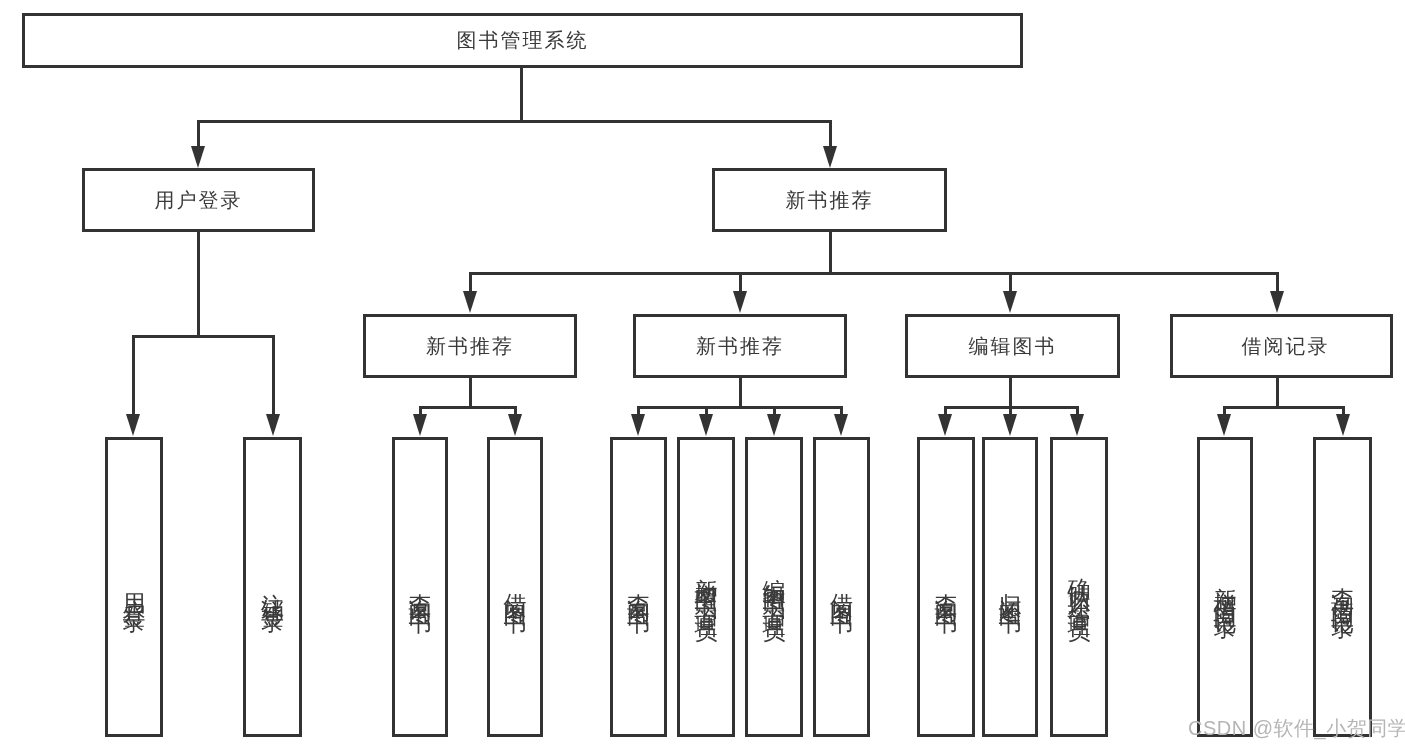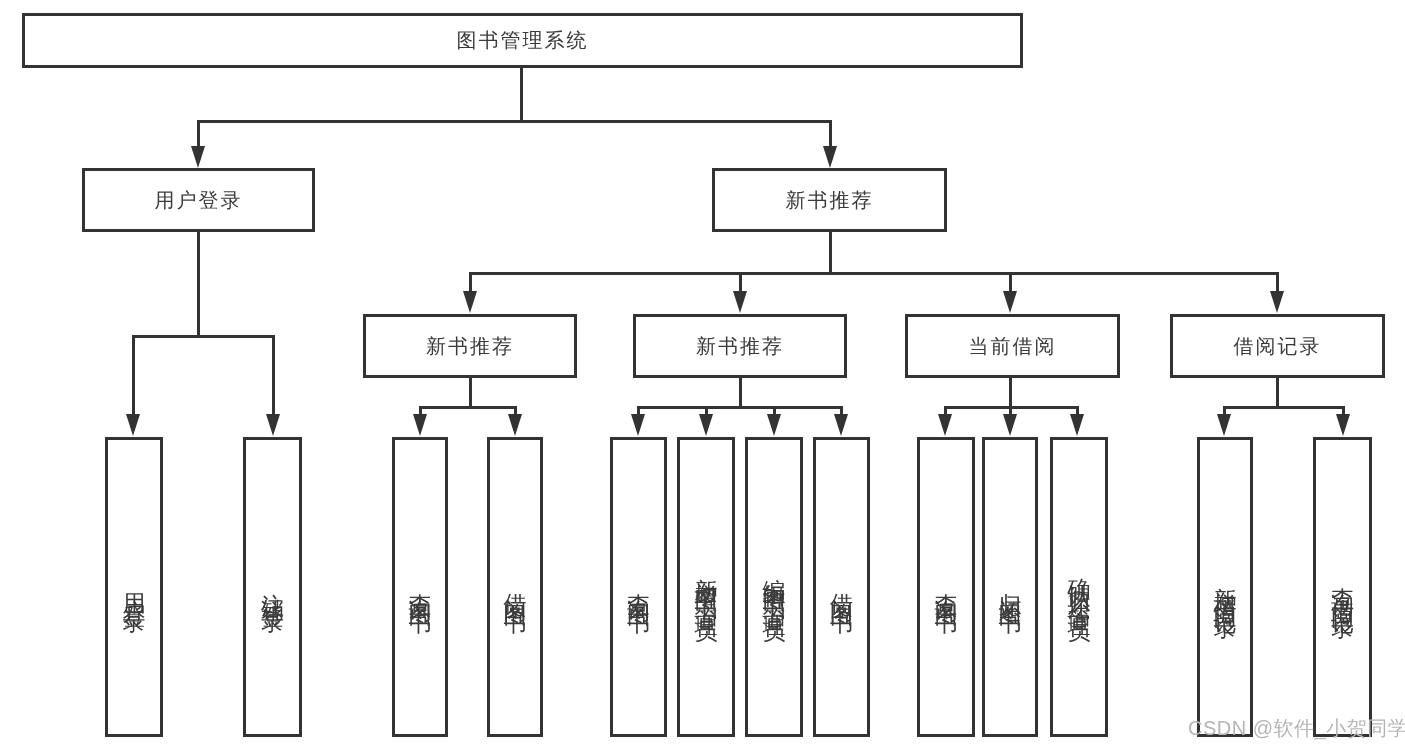--- a/index.html
+++ b/index.html
@@ -52,23 +52,23 @@
     <span>新书推荐</span>
   </div>
 
   <div class="node" style="left:363px;top:314px;width:208px;height:58px;">
     <span>新书推荐</span>
   </div>
   <div class="node" style="left:633px;top:314px;width:208px;height:58px;">
     <span>新书推荐</span>
   </div>
   <div class="node" style="left:905px;top:314px;width:209px;height:58px;">
-    <span>当前借阅</span>
+    <span>编辑图书</span>
   </div>
-  <div class="node" style="left:1170px;top:314px;width:209px;height:58px;">
+  <div class="node" style="left:1170px;top:314px;width:209px;height:58px;padding-left:8px;">
     <span>借阅记录</span>
   </div>
 
   <div class="leaf" style="left:105px;width:52px;">
     <span class="vtext">用户登录</span>
     </div>
   <div class="leaf" style="left:243px;width:53px;">
     <span class="vtext">注销登录</span>
     </div>
 

